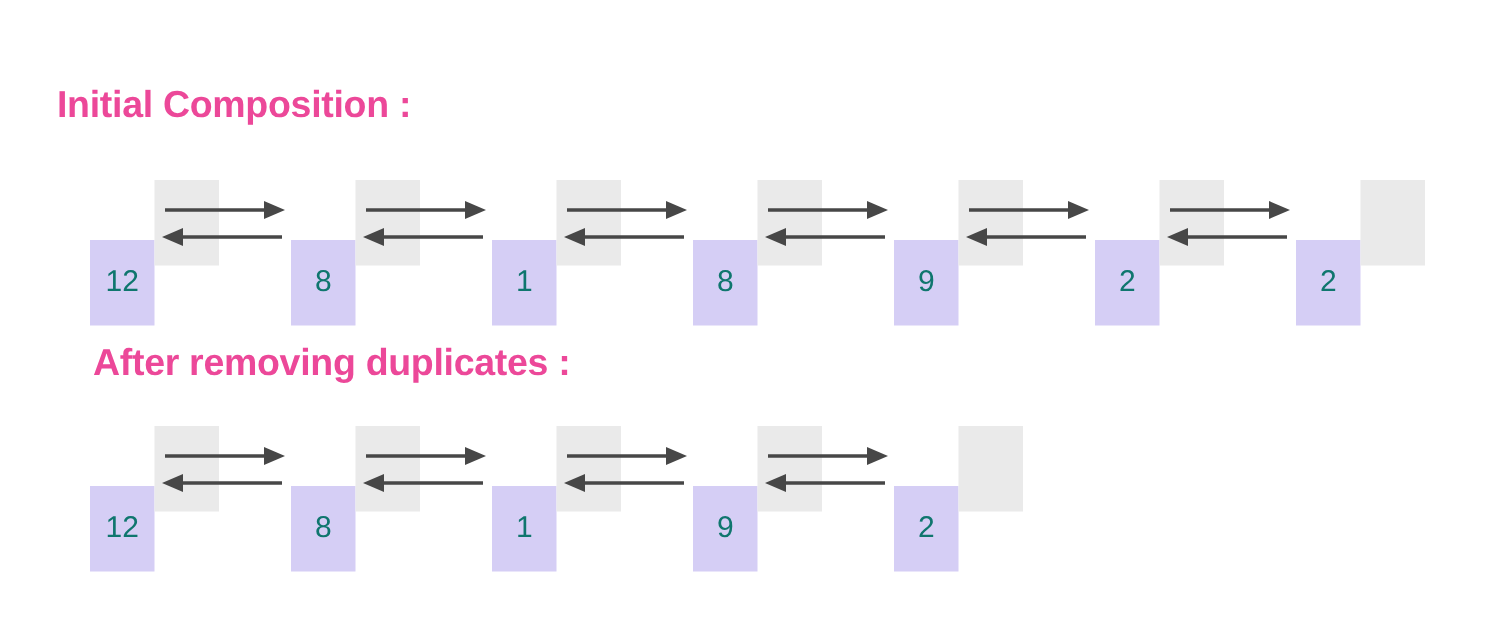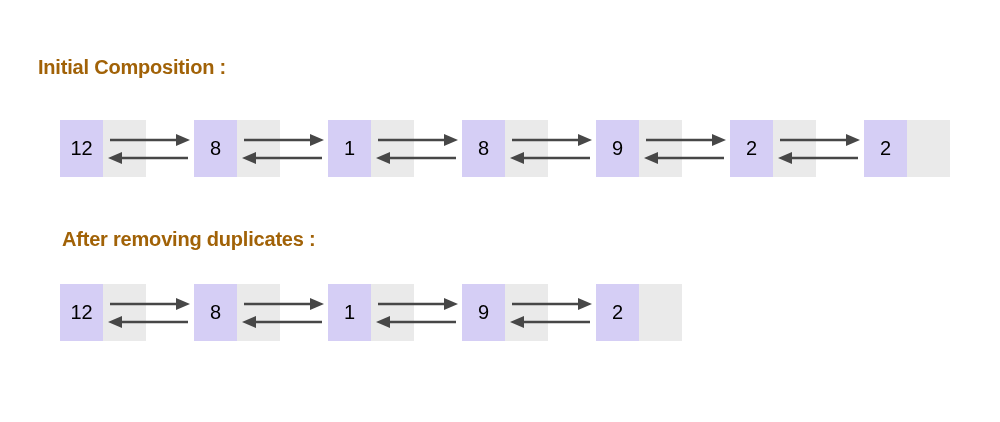--- a/index.html
+++ b/index.html
@@ -19,23 +19,23 @@
   .canvas {
     position: relative;
     width: 1000px;
     height: 422px;
   }
 
   
   .heading {
     position: absolute;
     font-family: "Liberation Sans", sans-serif;
-    font-size: 20px;
+    font-size: 25px;
     font-weight: bold;
-    color: #a16207;
+    color: #ec4899;
     letter-spacing: -0.2px;
     white-space: nowrap;
   }
   #heading-initial { left: 38px; top: 56px; }
   #heading-after   { left: 38px; top: 228px; margin-left: 24px; }
 
   
   .list-row {
     position: absolute;
     left: 60px;
@@ -55,22 +55,23 @@
 
   .node-data {
     width: 43px;
     height: 57px;
     background: #d5cef5;
     display: flex;
     align-items: center;
     justify-content: center;
     font-family: "Liberation Sans", sans-serif;
     font-size: 20px;
-    color: #000000;
+    color: #0f766e;
     box-sizing: border-box;
+    margin-top: 40px;
   }
 
   .node-next {
     width: 43px;
     height: 57px;
     background: #eaeaea;
     box-sizing: border-box;
   }
 
   

